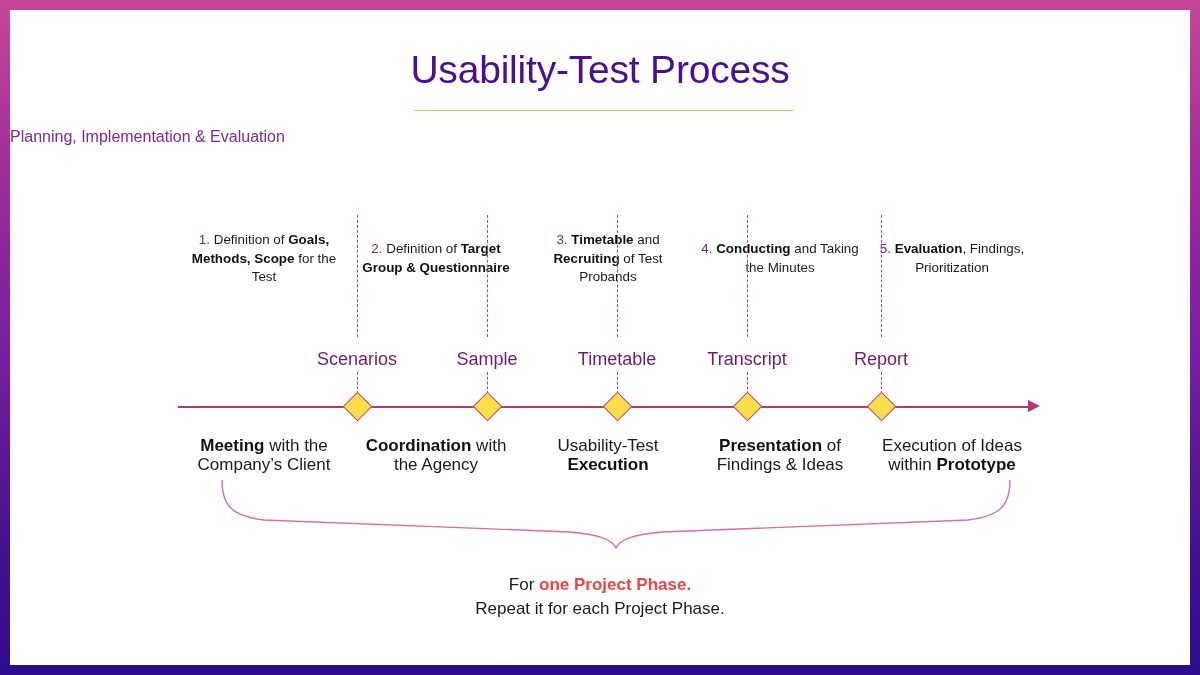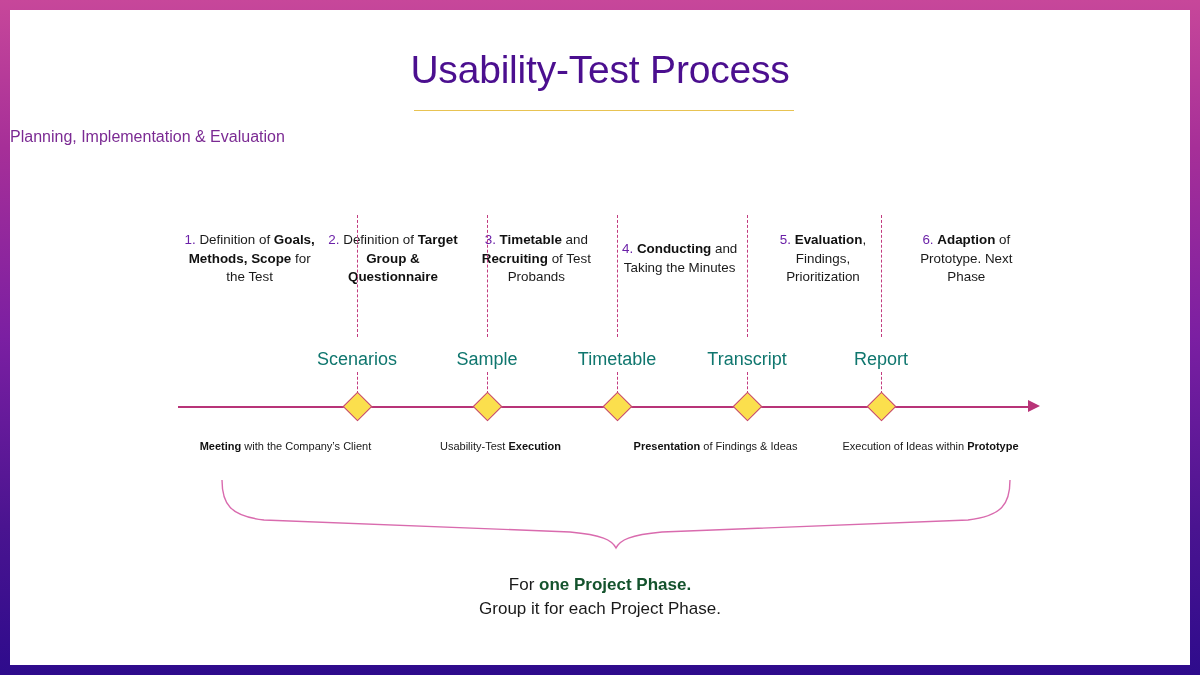--- a/index.html
+++ b/index.html
@@ -122,36 +122,36 @@
   .phase .num { color: #6b21a8; }
   .phase b { font-weight: bold; color: #111; }
 
   
   .milestone {
     position: absolute;
     top: 339px;
     width: 160px;
     text-align: center;
     font-size: 18px;
-    color: #0f766e;
+    color: #701a75;
     white-space: nowrap;
   }
 
   
   .deliverables {
     position: absolute;
     left: 168px;
     top: 427px;
     width: 860px;
     display: flex;
   }
   .deliverable {
     flex: 1 1 0;
     text-align: center;
-    font-size: 11px;
+    font-size: 17px;
     line-height: 18.5px;
     color: #1a1a1a;
     padding: 0 4px;
     box-sizing: border-box;
   }
   .deliverable b { font-weight: bold; color: #111; }
 
   
   .brace {
     position: absolute;
@@ -166,41 +166,40 @@
     position: absolute;
     left: 0;
     right: 0;
     top: 563px;
     text-align: center;
     font-size: 17px;
     line-height: 24px;
     color: #1a1a1a;
   }
   .footer .accent {
-    color: #14532d;
+    color: #ef4444;
     font-weight: bold;
   }
 </style>
 </head>
 <body>
 
 <div class="slide">
   <div class="canvas">
 
     <div class="title">Usability-Test Process</div>
     <div class="title-rule"></div>
     <div class="subtitle">Planning, Implementation &amp; Evaluation</div>
 
     <div class="phases" id="phase-list">
         <div class="phase"><span class="num">1.</span> Definition of <b>Goals, Methods, Scope</b> for the Test</div>
         <div class="phase"><span class="num">2.</span> Definition of <b>Target Group &amp; Questionnaire</b></div>
         <div class="phase"><span class="num">3.</span> <b>Timetable</b> and <b>Recruiting</b> of Test Probands</div>
         <div class="phase"><span class="num">4.</span> <b>Conducting</b> and Taking the Minutes</div>
         <div class="phase"><span class="num">5.</span> <b>Evaluation</b>, Findings, Prioritization</div>
-        <div class="phase"><span class="num">6.</span> <b>Adaption</b> of Prototype. Next Phase</div>
       </div>
 
     <div id="dash-layer">
         <div class="dash-top" style="left: 347px;"></div>
         <div class="dash-bot" style="left: 347px;"></div>
         <div class="dash-top" style="left: 477px;"></div>
         <div class="dash-bot" style="left: 477px;"></div>
         <div class="dash-top" style="left: 607px;"></div>
         <div class="dash-bot" style="left: 607px;"></div>
         <div class="dash-top" style="left: 737px;"></div>
@@ -223,31 +222,32 @@
     <div id="diamond-layer">
         <div class="diamond" style="left: 336.5px;"></div>
         <div class="diamond" style="left: 466.5px;"></div>
         <div class="diamond" style="left: 596.5px;"></div>
         <div class="diamond" style="left: 726.5px;"></div>
         <div class="diamond" style="left: 860.5px;"></div>
       </div>
 
     <div class="deliverables" id="deliverable-list">
         <div class="deliverable"><b>Meeting</b> with the Company’s Client</div>
+        <div class="deliverable"><b>Coordination</b> with the Agency</div>
         <div class="deliverable">Usability-Test <b>Execution</b></div>
         <div class="deliverable"><b>Presentation</b> of Findings &amp; Ideas</div>
         <div class="deliverable">Execution of Ideas within <b>Prototype</b></div>
       </div>
 
     <svg class="brace" viewBox="0 0 792 72" preserveAspectRatio="none">
       <path d="M2,2 C2,26 10,38 44,42 L350,54 C382,57 392,62 396,70
                C400,62 410,57 442,54 L748,42 C782,38 790,26 790,2" fill="none" stroke="#D96BAE" stroke-width="1.4" vector-effect="non-scaling-stroke"></path>
     </svg>
 
     <div class="footer">
       <div>
         <span>For </span><span class="accent">one Project Phase.</span>
       </div>
-      <div>Group it for each Project Phase.</div>
+      <div>Repeat it for each Project Phase.</div>
     </div>
 
   </div>
 </div>
 
 </body></html>

